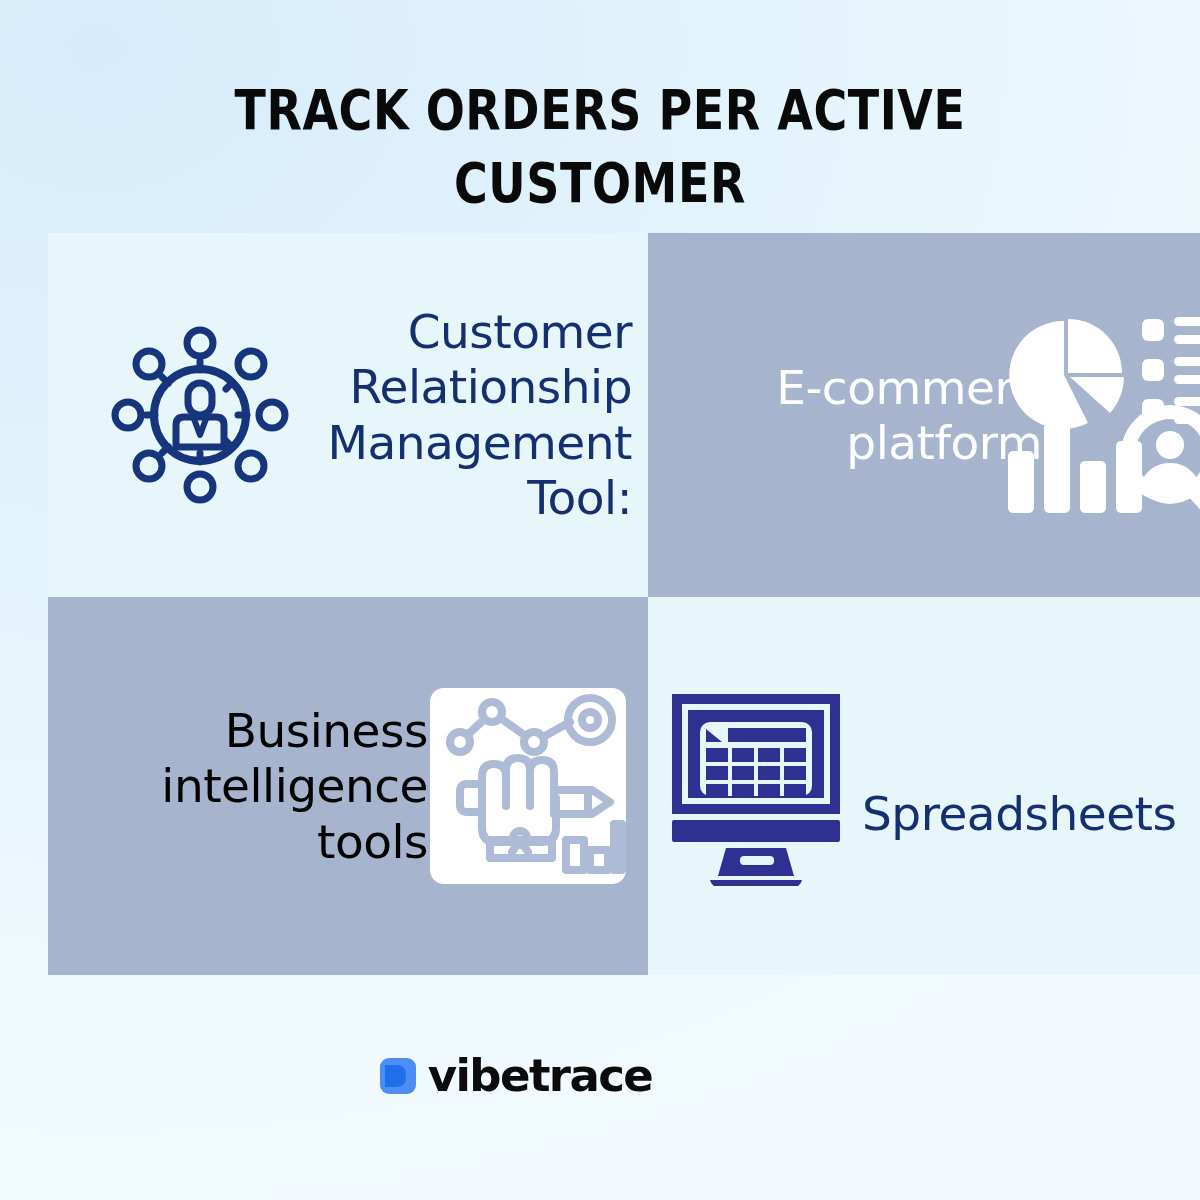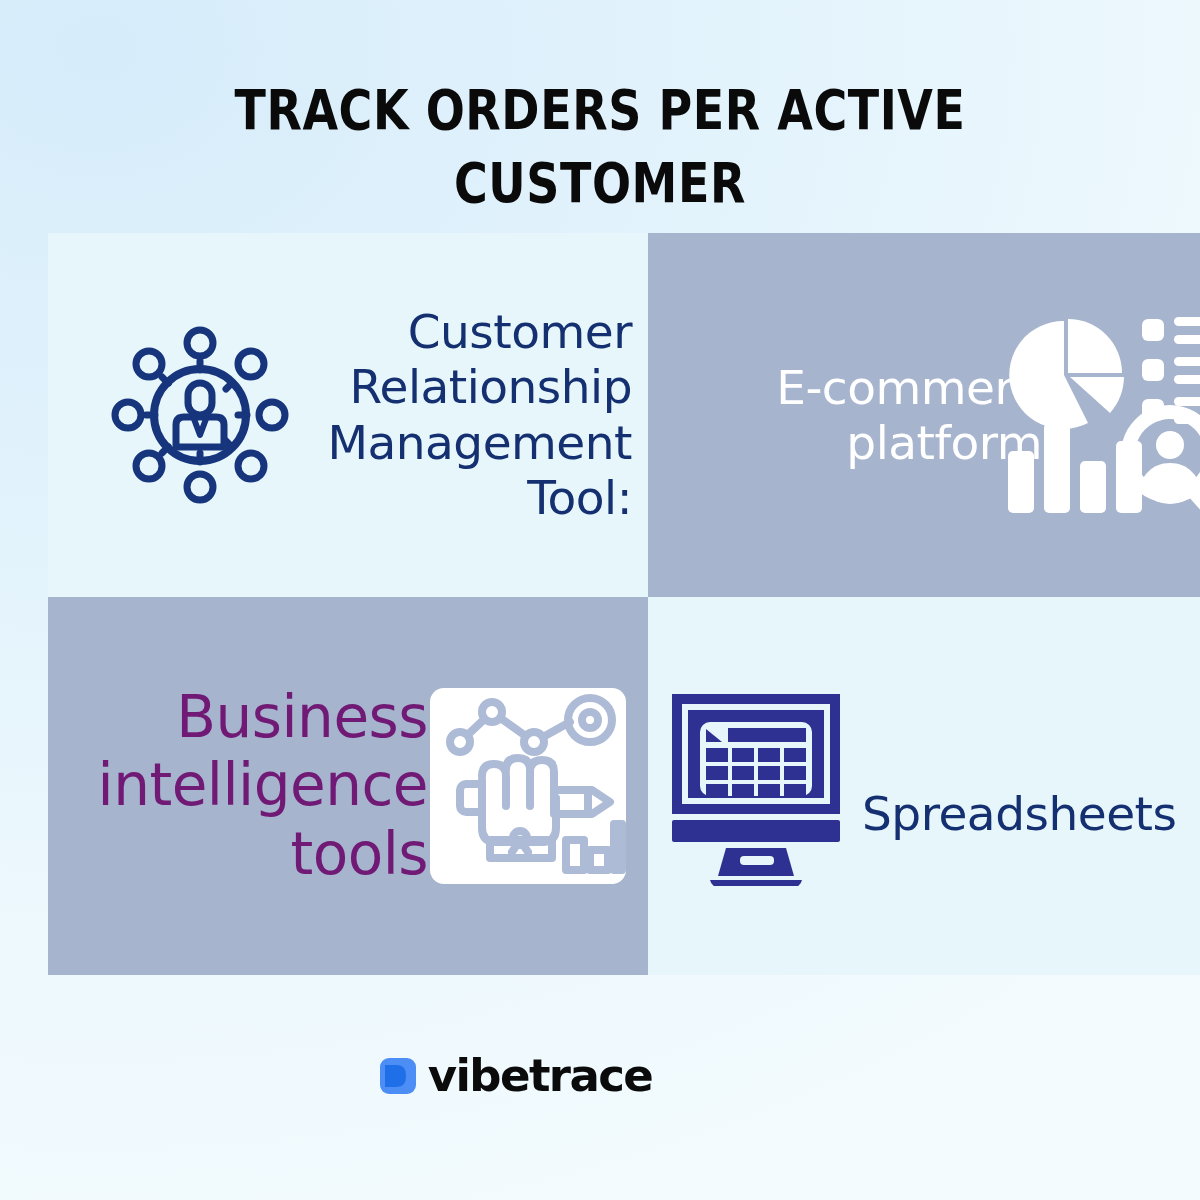--- a/index.html
+++ b/index.html
@@ -47,21 +47,21 @@
   
   .tr .cell-text{
     position:absolute;left:18px;top:50%;transform:translateY(-50%);
     width:400px;text-align:right;font-size:47px;color:#ffffff;
   }
   .tr .icon-slot{position:absolute;right:14px;top:78px;width:232px;height:210px;}
 
   
   .bl .cell-text{
     position:absolute;left:8px;top:50%;transform:translateY(-50%);
-    width:372px;text-align:right;font-size:58px;color:#701a75;
+    width:372px;text-align:right;font-size:47px;color:#000000;
   }
   .bl .icon-slot{position:absolute;left:382px;top:50%;transform:translateY(-50%);width:196px;height:196px;}
 
   
   .br .icon-slot{position:absolute;left:20px;top:50%;transform:translateY(-50%);width:196px;height:200px;}
   .br .cell-text{
     position:absolute;left:214px;top:50%;transform:translateY(-50%);
     width:380px;text-align:left;font-size:47px;color:#153070;margin-top:28px;
   }
 

